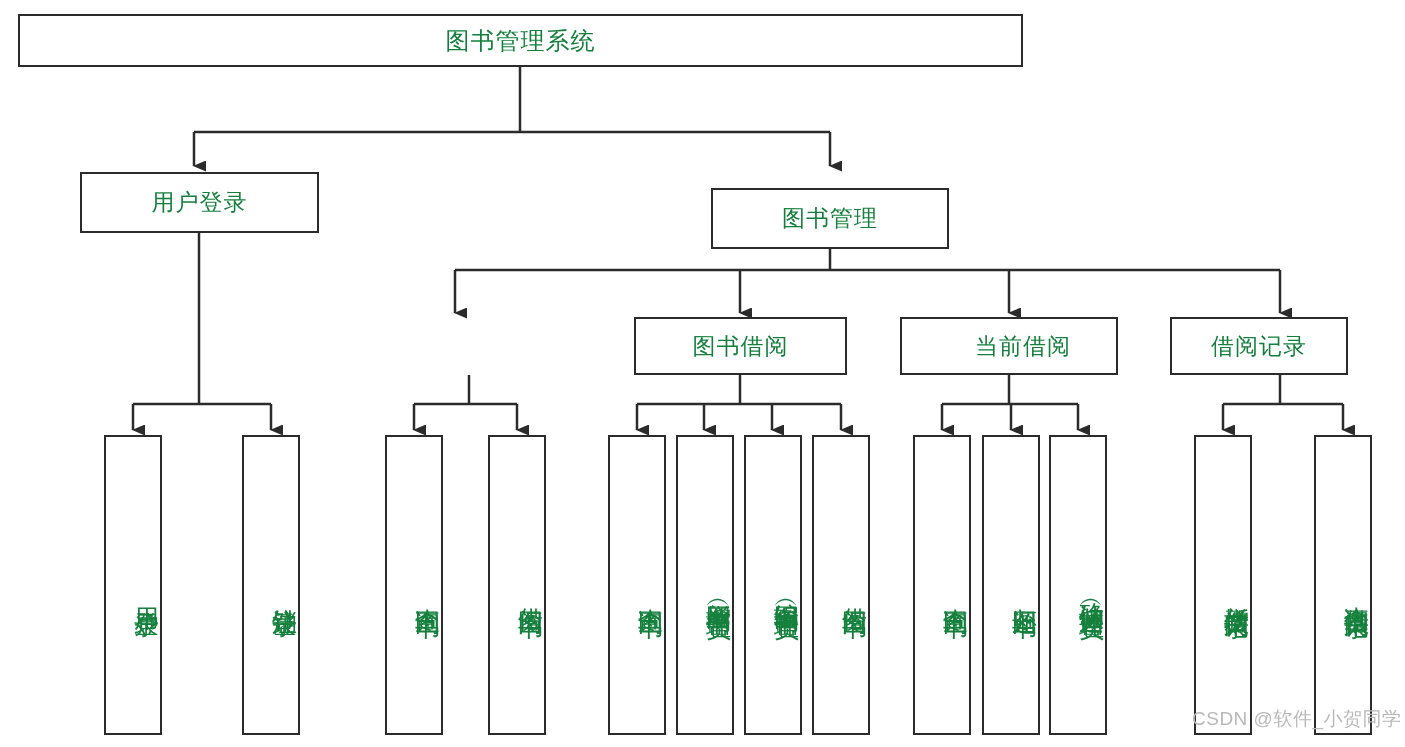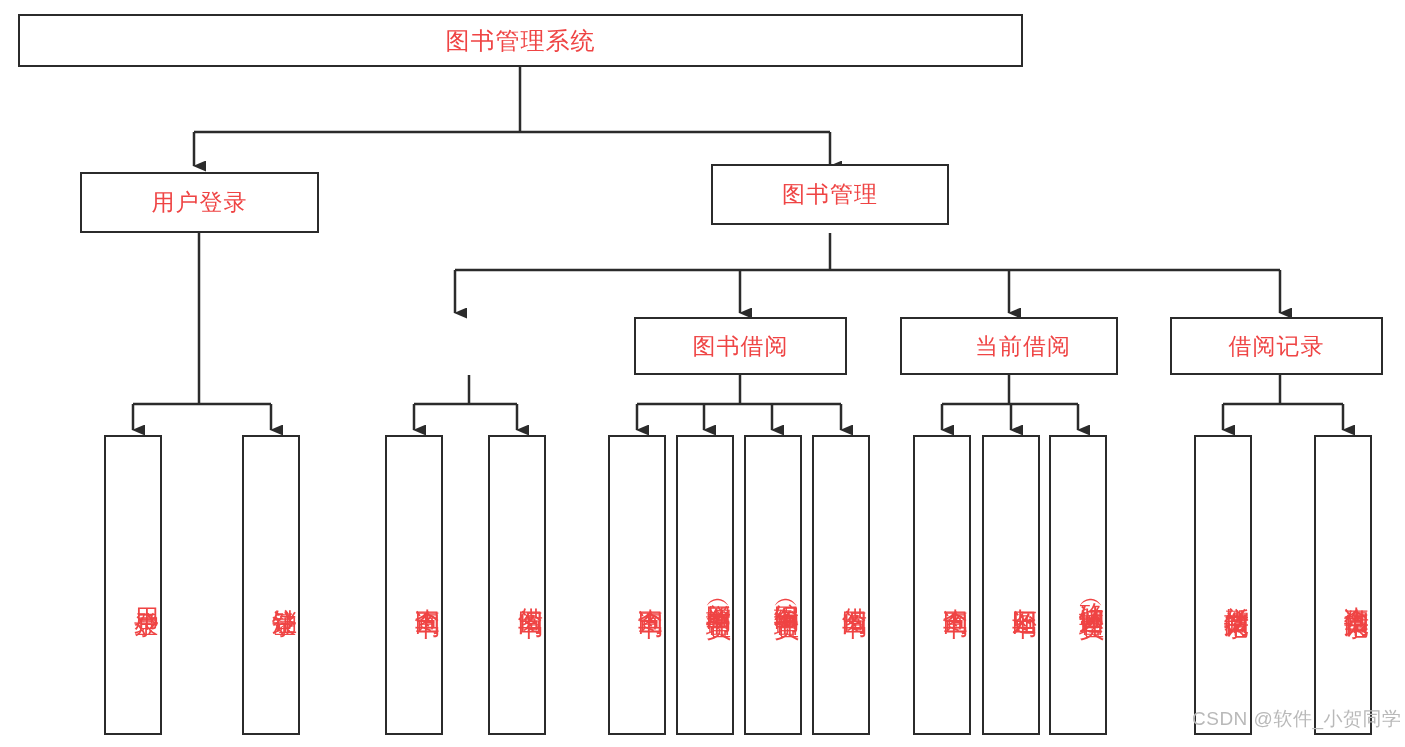--- a/index.html
+++ b/index.html
@@ -26,21 +26,21 @@
     pointer-events: none;
   }
   .node {
     position: absolute;
     box-sizing: border-box;
     background: #ffffff;
     border: 2.5px solid #2b2b2b;
     display: flex;
     align-items: center;
     justify-content: center;
-    color: #ef4444;
+    color: #15803d;
   }
   .node.horiz {
     font-size: 23px;
     letter-spacing: 1px;
   }
   .node.root {
     font-size: 24px;
   }
   .node.vert {
     writing-mode: vertical-rl;
@@ -120,31 +120,31 @@
     </g>
   </svg>
 
   <div class="node horiz root" style="left:18px; top:14px; width:1005px; height:53px;">
     <span>图书管理系统</span>
   </div>
 
   <div class="node horiz" style="left:80px; top:172px; width:239px; height:61px;">
     <span>用户登录</span>
   </div>
-  <div class="node horiz" style="left:711px; top:164px; width:238px; height:61px;">
+  <div class="node horiz" style="left:711px; top:188px; width:238px; height:61px;">
     <span>图书管理</span>
   </div>
 
   <div class="node horiz" style="left:634px; top:317px; width:213px; height:58px;">
     <span>图书借阅</span>
   </div>
   <div class="node horiz" style="left:900px; top:317px; width:218px; height:58px;padding-left:28px;">
     <span>当前借阅</span>
   </div>
-  <div class="node horiz" style="left:1170px; top:317px; width:213px; height:58px;">
+  <div class="node horiz" style="left:1170px; top:317px; width:178px; height:58px;">
     <span>借阅记录</span>
   </div>
 
   <div class="node vert" style="left:104px; top:435px; width:58px; height:300px;">
     <span class="vtext">用户登录</span>
   </div>
   <div class="node vert" style="left:242px; top:435px; width:58px; height:300px;">
     <span class="vtext">注销登录</span>
   </div>
 

